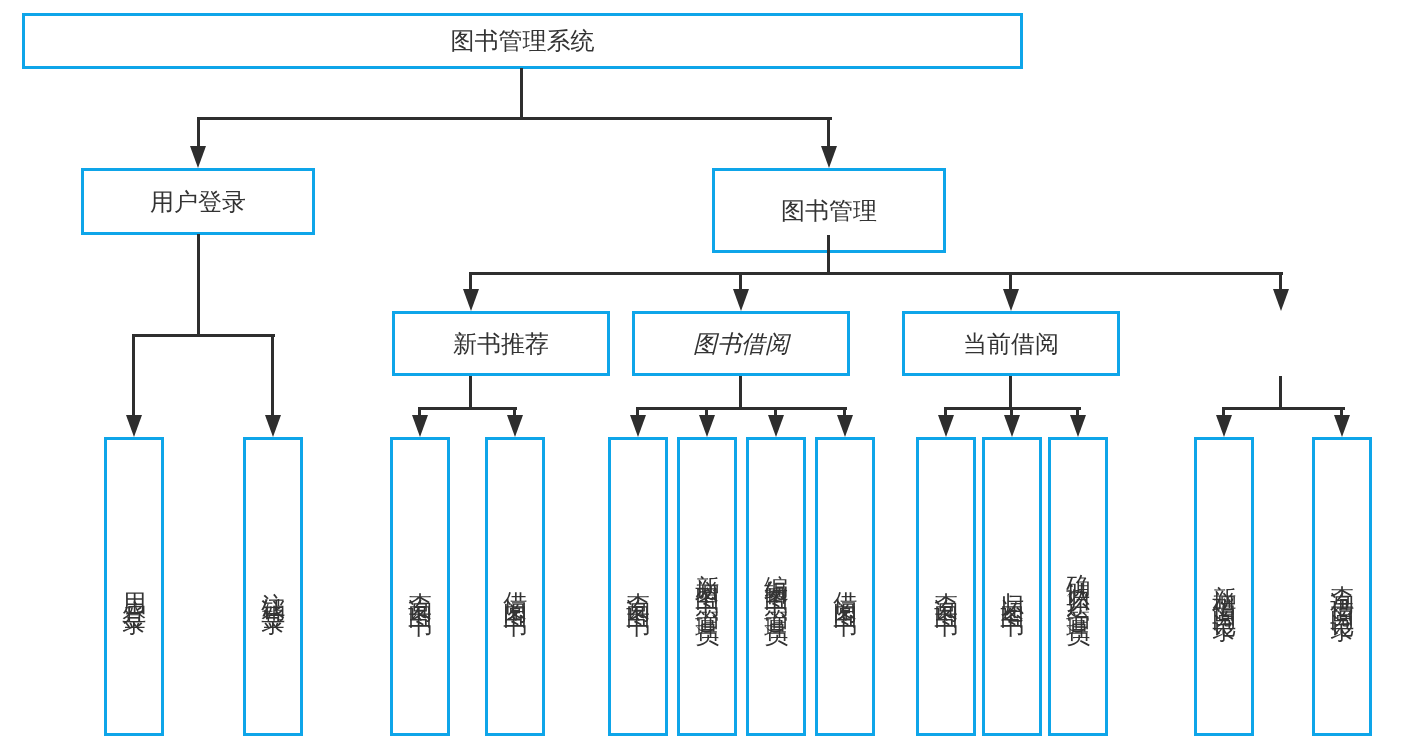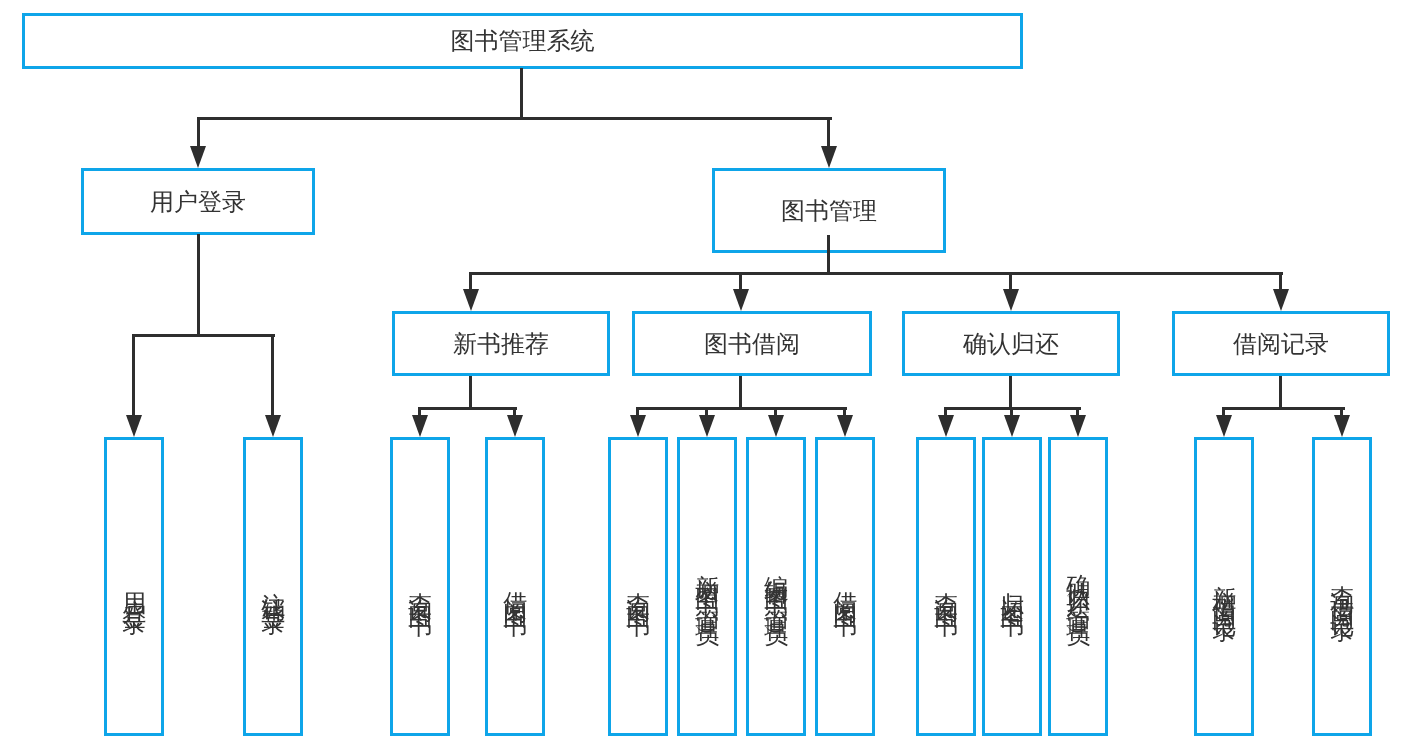--- a/index.html
+++ b/index.html
@@ -82,28 +82,25 @@
   <div class="vl" style="left:739px; top:272px; height:20px;"></div>
   <div class="arr" style="left:733px; top:289px;"></div>
   <div class="vl" style="left:1009px; top:272px; height:20px;"></div>
   <div class="arr" style="left:1003px; top:289px;"></div>
   <div class="vl" style="left:1279px; top:272px; height:20px;"></div>
   <div class="arr" style="left:1273px; top:289px;"></div>
 
   <div class="box" style="left:362px; top:311px; width:218px; height:65px;margin-left:30px;">
     <span class="hlabel">新书推荐</span>
   </div>
-  <div class="box" style="left:632px; top:311px; width:240px; height:65px;">
+  <div class="box" style="left:632px; top:311px; width:218px; height:65px;font-style:italic;">
     <span class="hlabel">图书借阅</span>
   </div>
   <div class="box" style="left:902px; top:311px; width:218px; height:65px;">
-    <span class="hlabel">确认归还</span>
-  </div>
-  <div class="box" style="left:1172px; top:311px; width:218px; height:65px;">
-    <span class="hlabel">借阅记录</span>
+    <span class="hlabel">当前借阅</span>
   </div>
 
   <div class="vl" style="left:469px; top:376px; height:34px;"></div>
   <div class="hl" style="left:418px; top:407px; width:99px;"></div>
   <div class="vl" style="left:418px; top:407px; height:12px;"></div>
   <div class="arr" style="left:412px; top:415px;"></div>
   <div class="vl" style="left:513px; top:407px; height:12px;"></div>
   <div class="arr" style="left:507px; top:415px;"></div>
 
   <div class="vl" style="left:739px; top:376px; height:34px;"></div>

